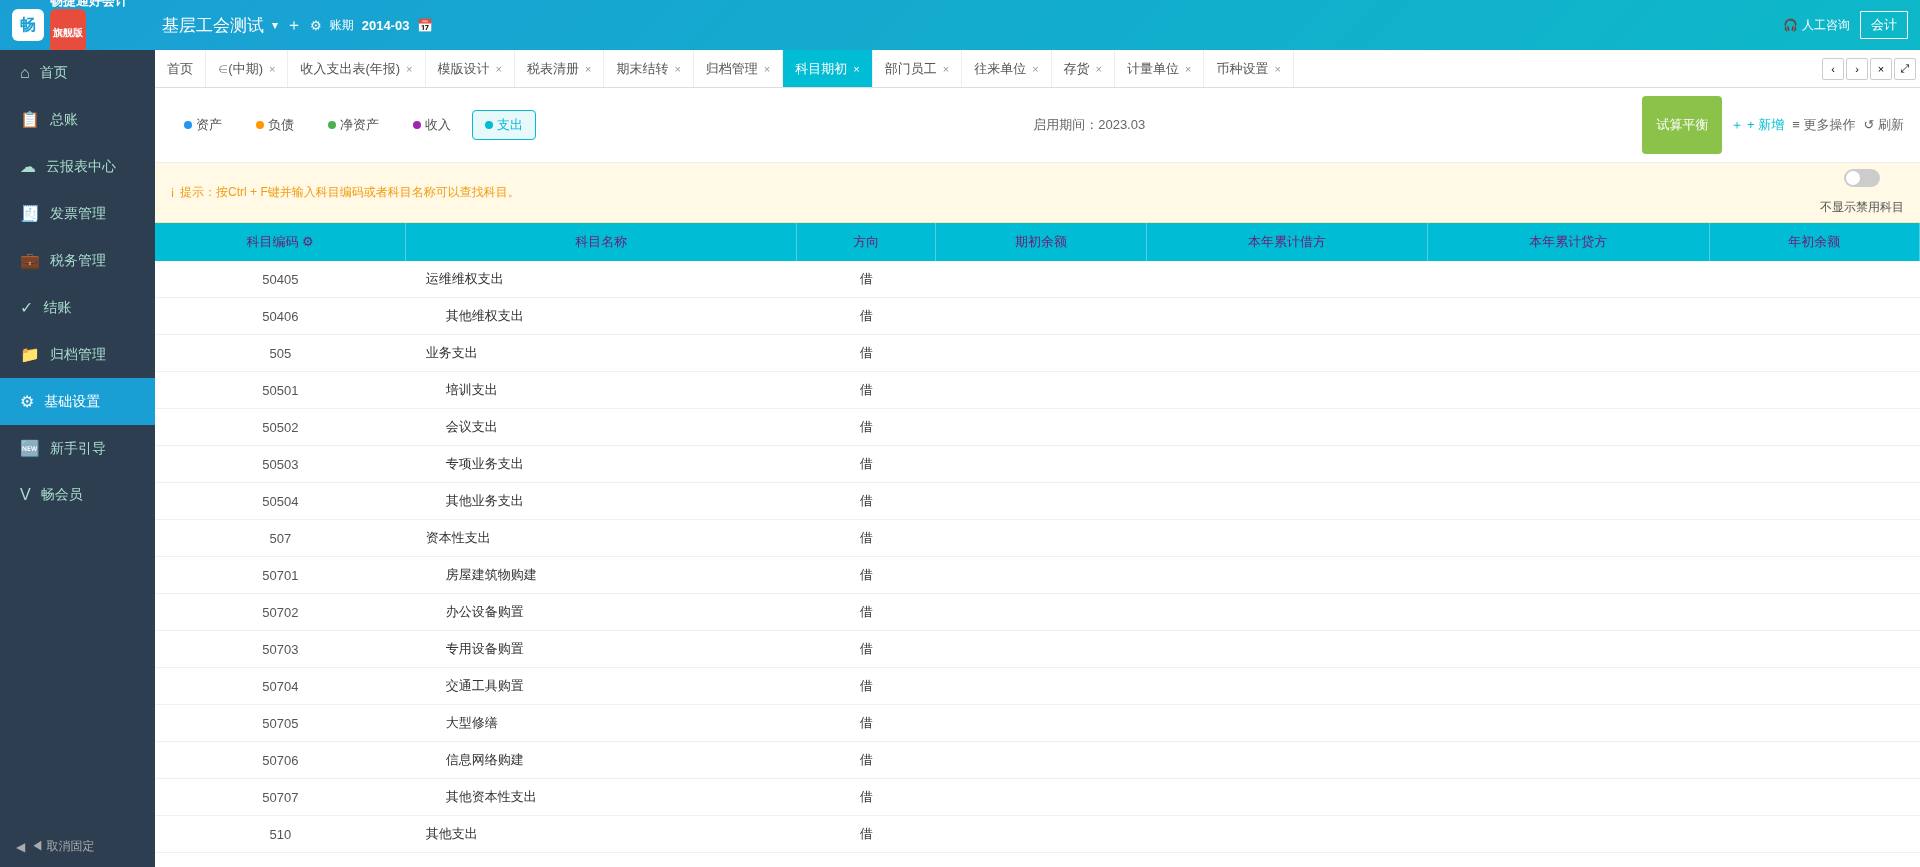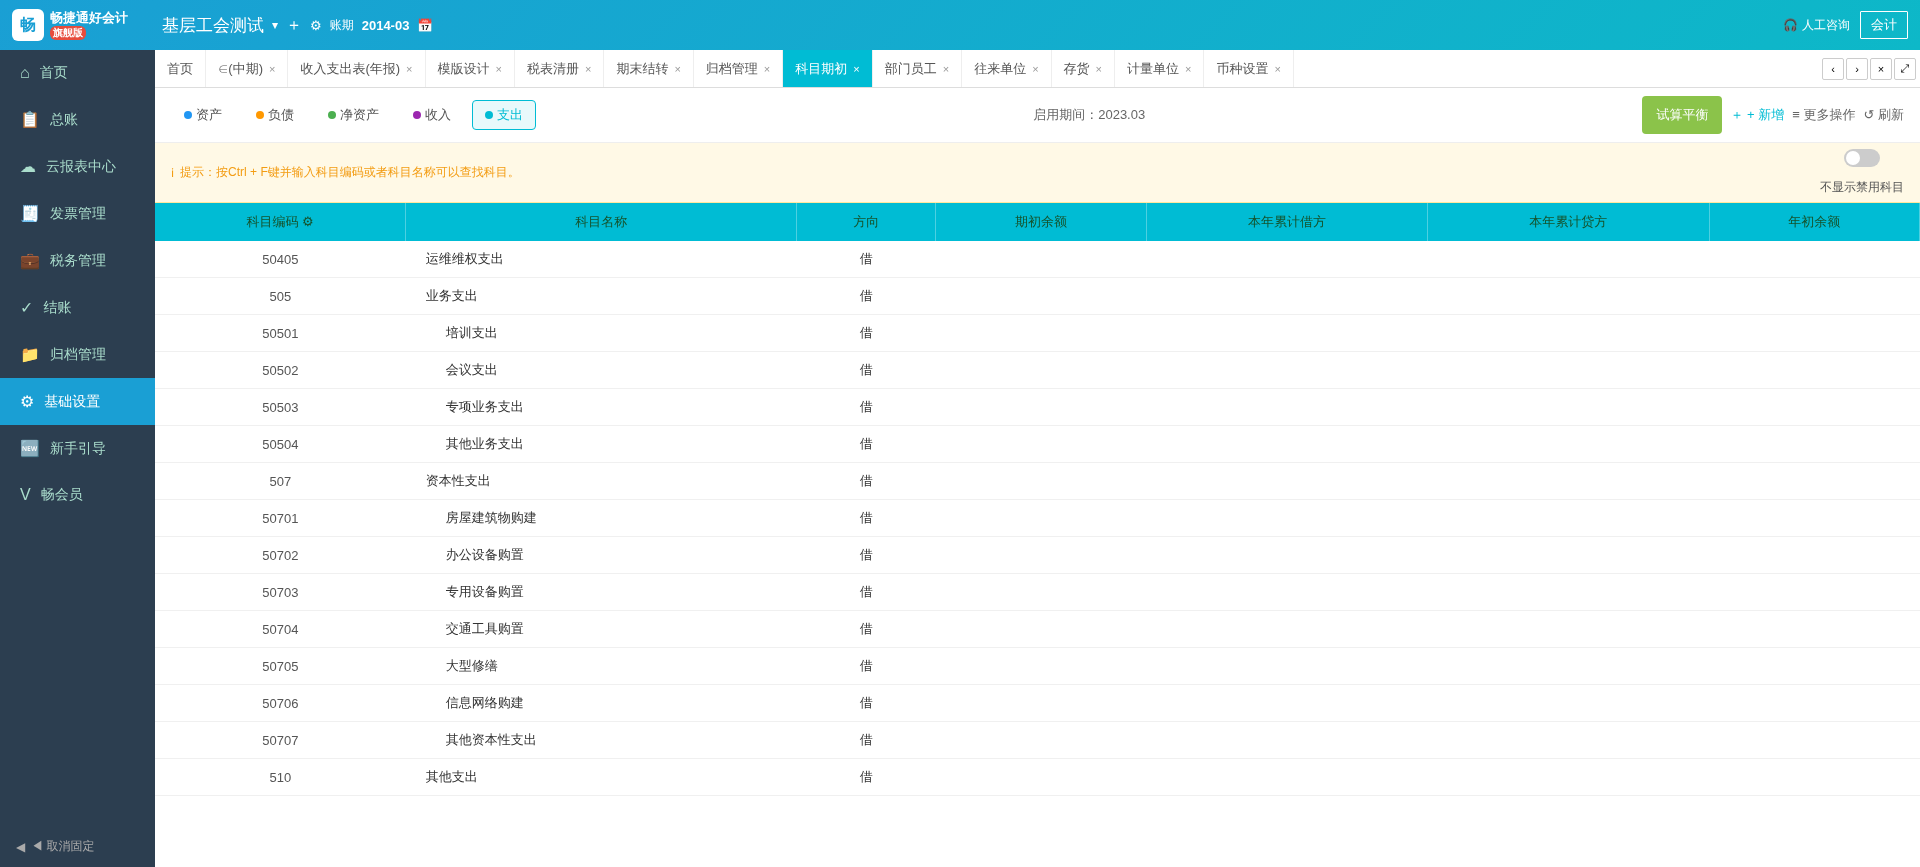--- a/index.html
+++ b/index.html
@@ -25,21 +25,21 @@
     }
     .logo-icon {
       width: 32px; height: 32px;
       background: white;
       border-radius: 6px;
       display: flex; align-items: center; justify-content: center;
       color: #1a9fd4; font-size: 16px; font-weight: bold;
     }
     .logo-text { display: flex; flex-direction: column; line-height: 1.2; }
     .logo-main { font-size: 13px; }
-    .logo-sub { font-size: 10px; background: #e74c3c; color: white; padding: 1px 3px; border-radius: 6px; width: fit-content; }
+    .logo-sub { font-size: 10px; background: #e74c3c; color: white; padding: 18px 3px; border-radius: 6px; width: fit-content; }
     .header-center {
       flex: 1;
       display: flex;
       align-items: center;
       gap: 8px;
       color: white;
       font-size: 13px;
     }
     .company-name { font-size: 17px; }
     .dropdown-btn { color: white; cursor: pointer; font-size: 12px; }
@@ -206,21 +206,21 @@
     .action-bar {
       display: flex;
       align-items: center;
       gap: 8px;
       margin-left: auto;
     }
     .btn-balance {
       background: #8bc34a;
       color: white;
       border: none;
-      padding: 10px 14px;
+      padding: 20px 14px;
       border-radius: 4px;
       cursor: pointer;
       font-size: 13px;
     }
     .btn-add {
       background: transparent;
       color: #00bcd4;
       border: none;
       cursor: pointer;
       font-size: 13px;
@@ -281,21 +281,21 @@
       flex: 1;
       overflow-y: auto;
       background: white;
     }
     .data-table {
       width: 100%;
       border-collapse: collapse;
     }
     .data-table thead tr {
       background: #00bcd4;
-      color: #14532d;
+      color: #701a75;
       margin-left: 32px;
     }
     .data-table thead th {
       padding: 10px 12px;
       text-align: center;
       font-weight: normal;
       font-size: 13px;
       border-right: 1px solid rgba(255,255,255,0.3);
     }
     .data-table tbody tr {
@@ -525,20 +525,29 @@
         <tr>
     <td class="code">50405</td>
     <td class="name">运维维权支出</td>
     <td>借</td>
     <td></td>
     <td></td>
     <td></td>
     <td></td>
   </tr>
             <tr>
+    <td class="code">50406</td>
+    <td class="name-indent">其他维权支出</td>
+    <td>借</td>
+    <td></td>
+    <td></td>
+    <td></td>
+    <td></td>
+  </tr>
+            <tr>
     <td class="code">505</td>
     <td class="name">业务支出</td>
     <td>借</td>
     <td></td>
     <td></td>
     <td></td>
     <td></td>
   </tr>
             <tr>
     <td class="code">50501</td>

